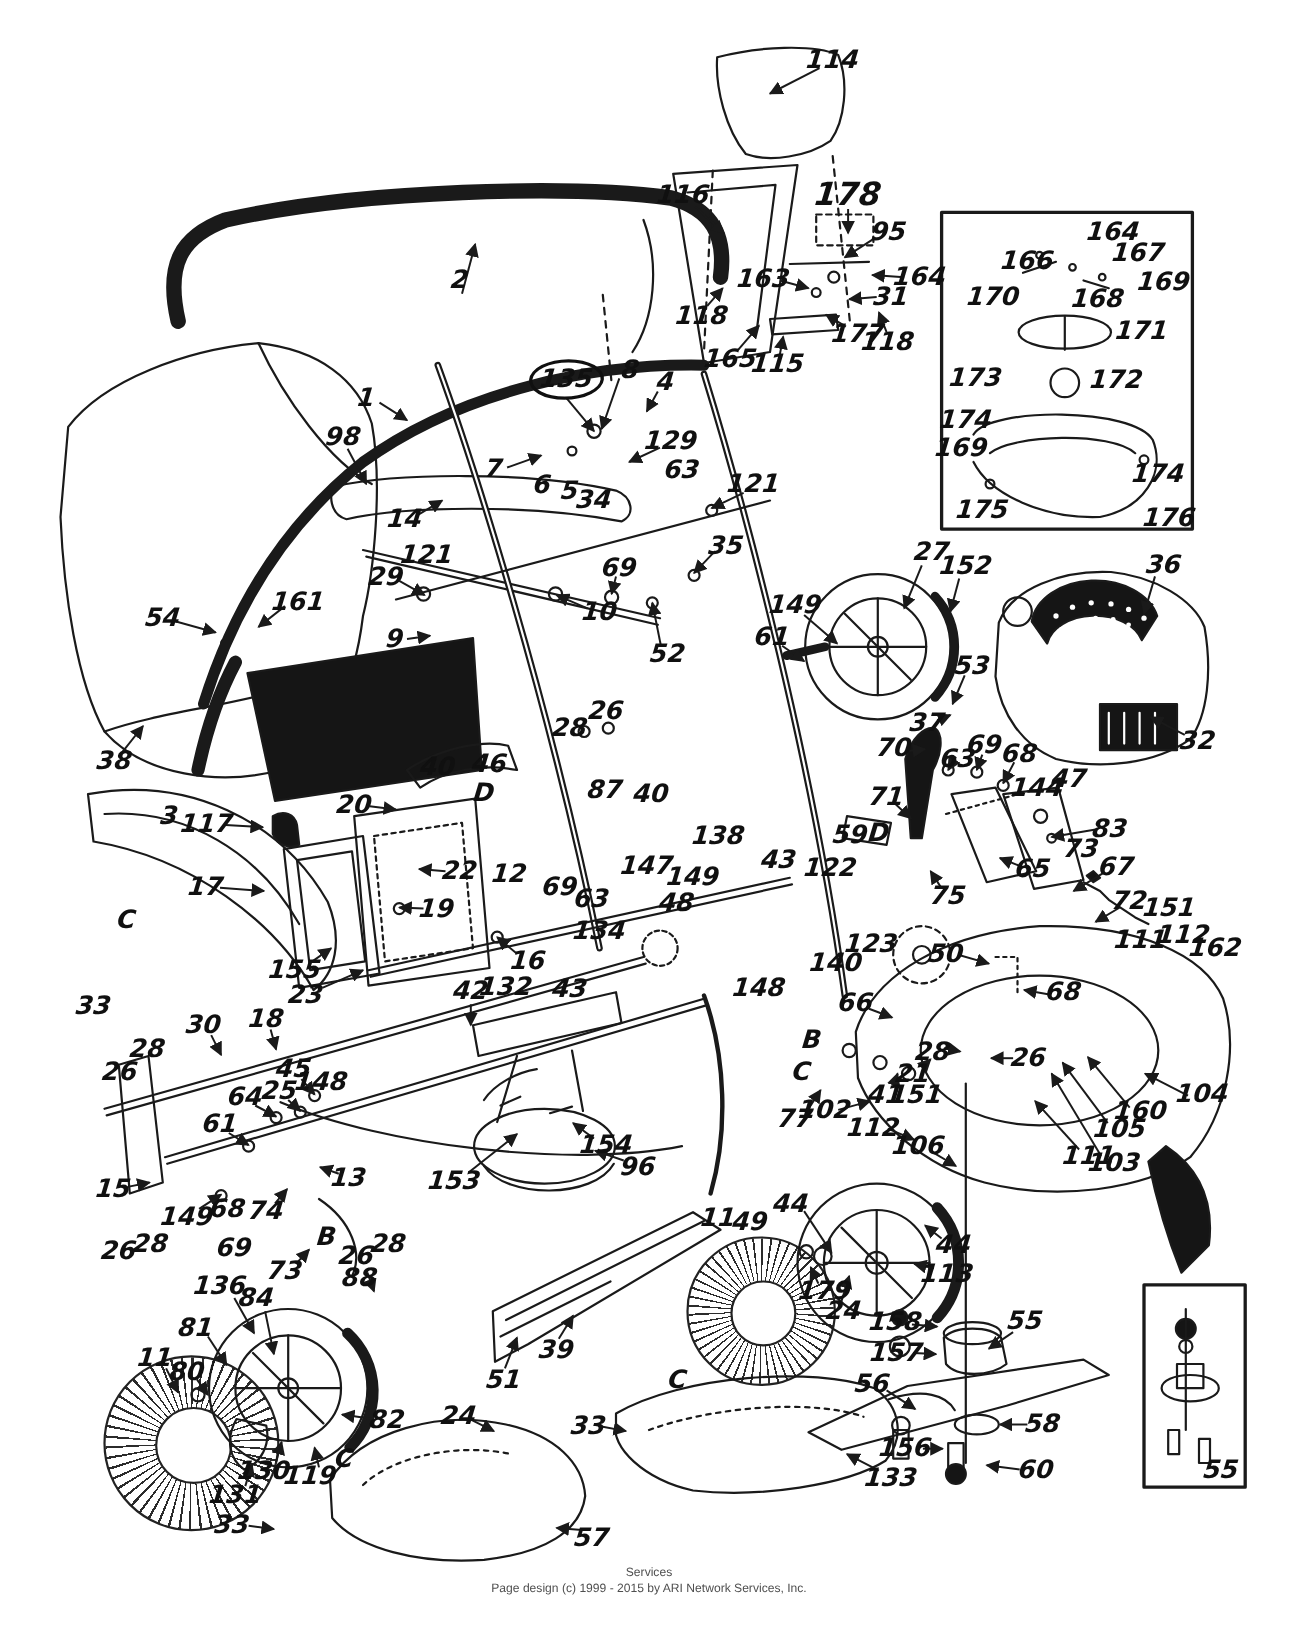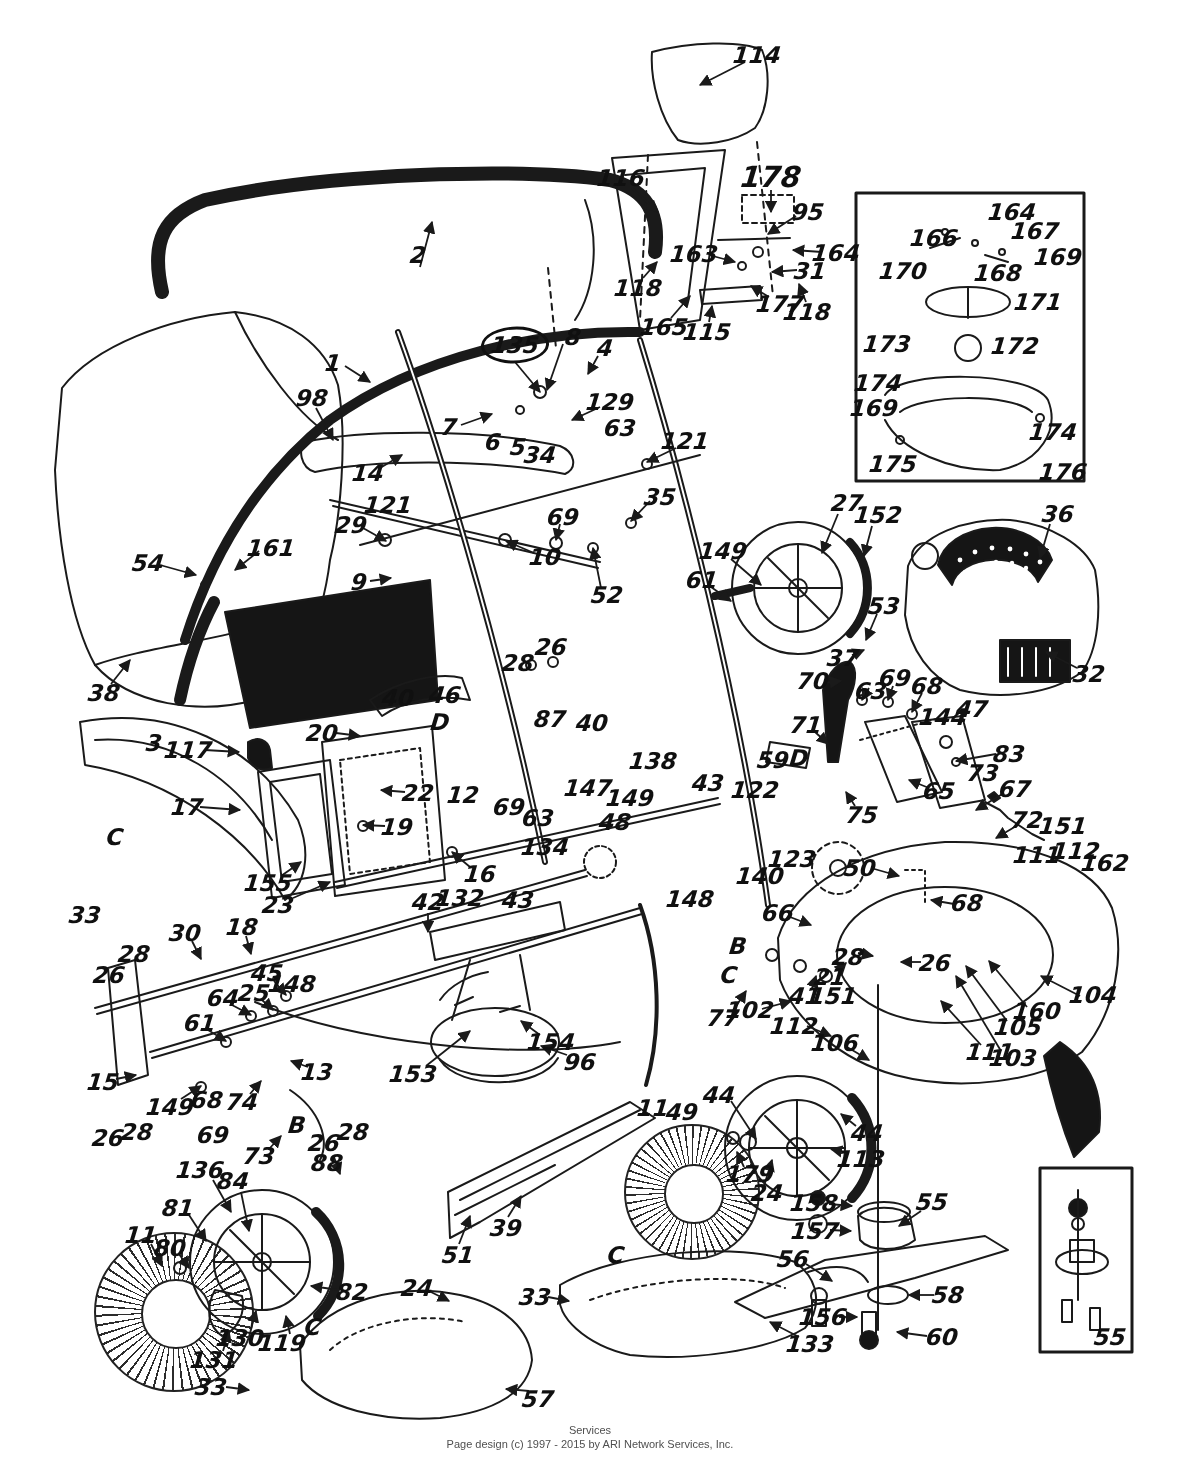--- a/index.html
+++ b/index.html
@@ -586,15 +586,15 @@
       <span class="callout" style="left: 810px; top: 1344px;">133</span>
       <span class="callout" style="left: 417px; top: 1288px;">24</span>
       <span class="callout" style="left: 535px; top: 1297px;">33</span>
       <span class="callout" style="left: 616px; top: 1255px;">C</span>
       <span class="callout" style="left: 538px; top: 1399px;">57</span>
       <span class="callout" style="left: 1110px; top: 1337px;">55</span>
     </div>
 
   <div id="footer">
     <div>Services</div>
-    <div>Page design (c) 1997 - 2015 by ARI Network Services, Inc.</div>
+    <div>Page design (c) 1999 - 2015 by ARI Network Services, Inc.</div>
   </div>
 </div>
 
 </body></html>

